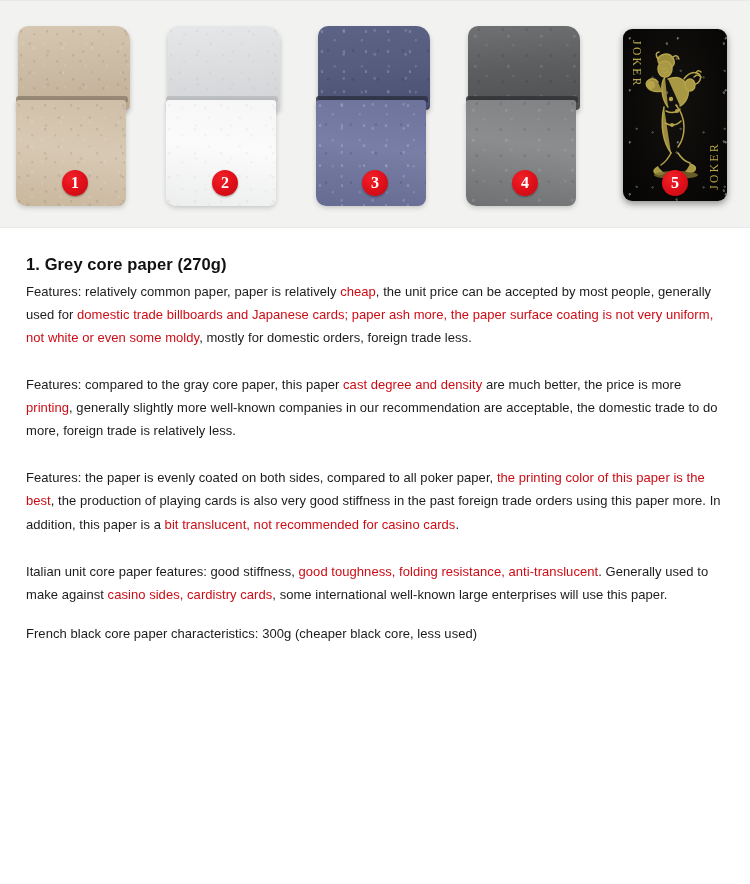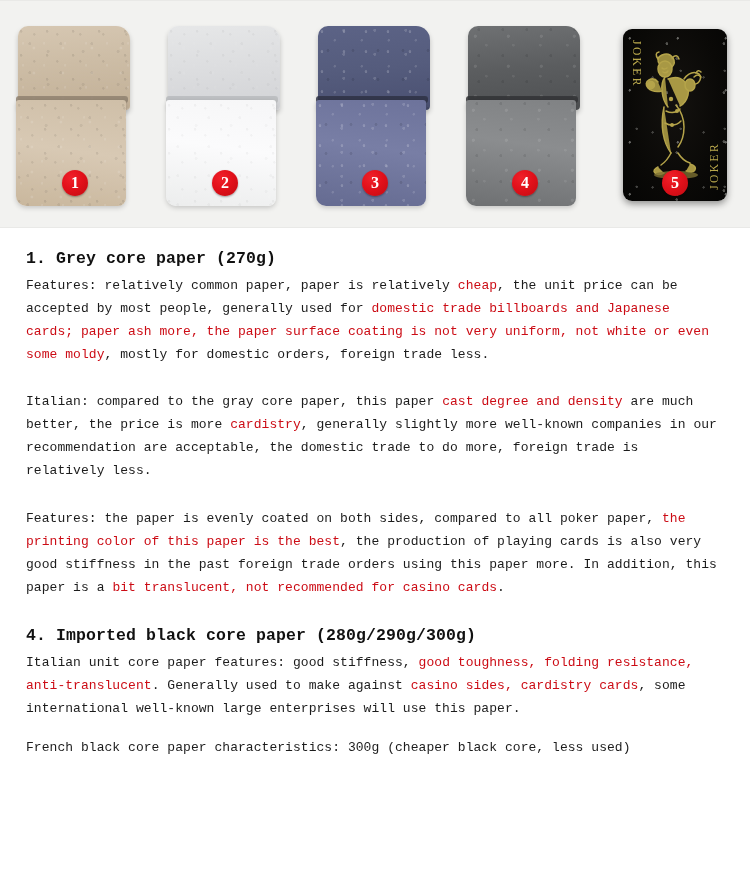--- a/index.html
+++ b/index.html
@@ -179,22 +179,21 @@
     font-size: 16px;
     font-weight: bold;
     line-height: 26px;
     text-align: center;
     box-shadow: 0 1px 2px rgba(0,0,0,.35);
     z-index: 5;
   }
 
   
   .content {
-    padding: 18px 26px 0 26px;
-    font-family: Liberation Mono, monospace;
+    padding: 24px 26px 0 26px;
   }
   .section { margin-bottom: 24px; }
   .section:last-child { margin-bottom: 0; }
   .sec-title {
     font-size: 16.5px;
     font-weight: bold;
     color: #111111;
     line-height: 1.55;
     margin: 0 0 2px 0;
     letter-spacing: .1px;
@@ -306,26 +305,25 @@
 </div>
 
 <div class="content">
 
   <div class="section">
     <h2 class="sec-title">1. Grey core paper (270g)</h2>
     <p class="sec-body"><span>Features: relatively common paper, paper is relatively </span><span class="hl">cheap</span><span>, the unit price can be accepted by most people, generally used for </span><span class="hl">domestic trade billboards and Japanese cards; paper ash more, the paper surface coating is not very uniform, not white or even some moldy</span><span>, mostly for domestic orders, foreign trade less.</span></p>
   </div>
 
   <div class="section">
-    <p class="sec-body"><span>Italian: compared to the gray core paper, this paper </span><span class="hl">cast degree and density</span><span> are much better, the price is more </span><span class="hl">cardistry</span><span>, generally slightly more well-known companies in our recommendation are acceptable, the domestic trade to do more, foreign trade is relatively less.</span></p>
+    <p class="sec-body"><span>Features: compared to the gray core paper, this paper </span><span class="hl">cast degree and density</span><span> are much better, the price is more </span><span class="hl">printing</span><span>, generally slightly more well-known companies in our recommendation are acceptable, the domestic trade to do more, foreign trade is relatively less.</span></p>
   </div>
 
   <div class="section">
     <p class="sec-body"><span>Features: the paper is evenly coated on both sides, compared to all poker paper, </span><span class="hl">the printing color of this paper is the best</span><span>, the production of playing cards is also very good stiffness in the past foreign trade orders using this paper more. In addition, this paper is a </span><span class="hl">bit translucent, not recommended for casino cards</span><span>.</span></p>
   </div>
 
   <div class="section">
-    <h2 class="sec-title">4. Imported black core paper (280g/290g/300g)</h2>
     <p class="sec-body"><span>Italian unit core paper features: good stiffness, </span><span class="hl">good toughness, folding resistance, anti-translucent</span><span>. Generally used to make against </span><span class="hl">casino sides, cardistry cards</span><span>, some international well-known large enterprises will use this paper.</span></p>
     <p class="sec-body"><span>French black core paper characteristics: 300g (cheaper black core, less used)</span></p>
   </div>
 
 </div>
 
 </body></html>

